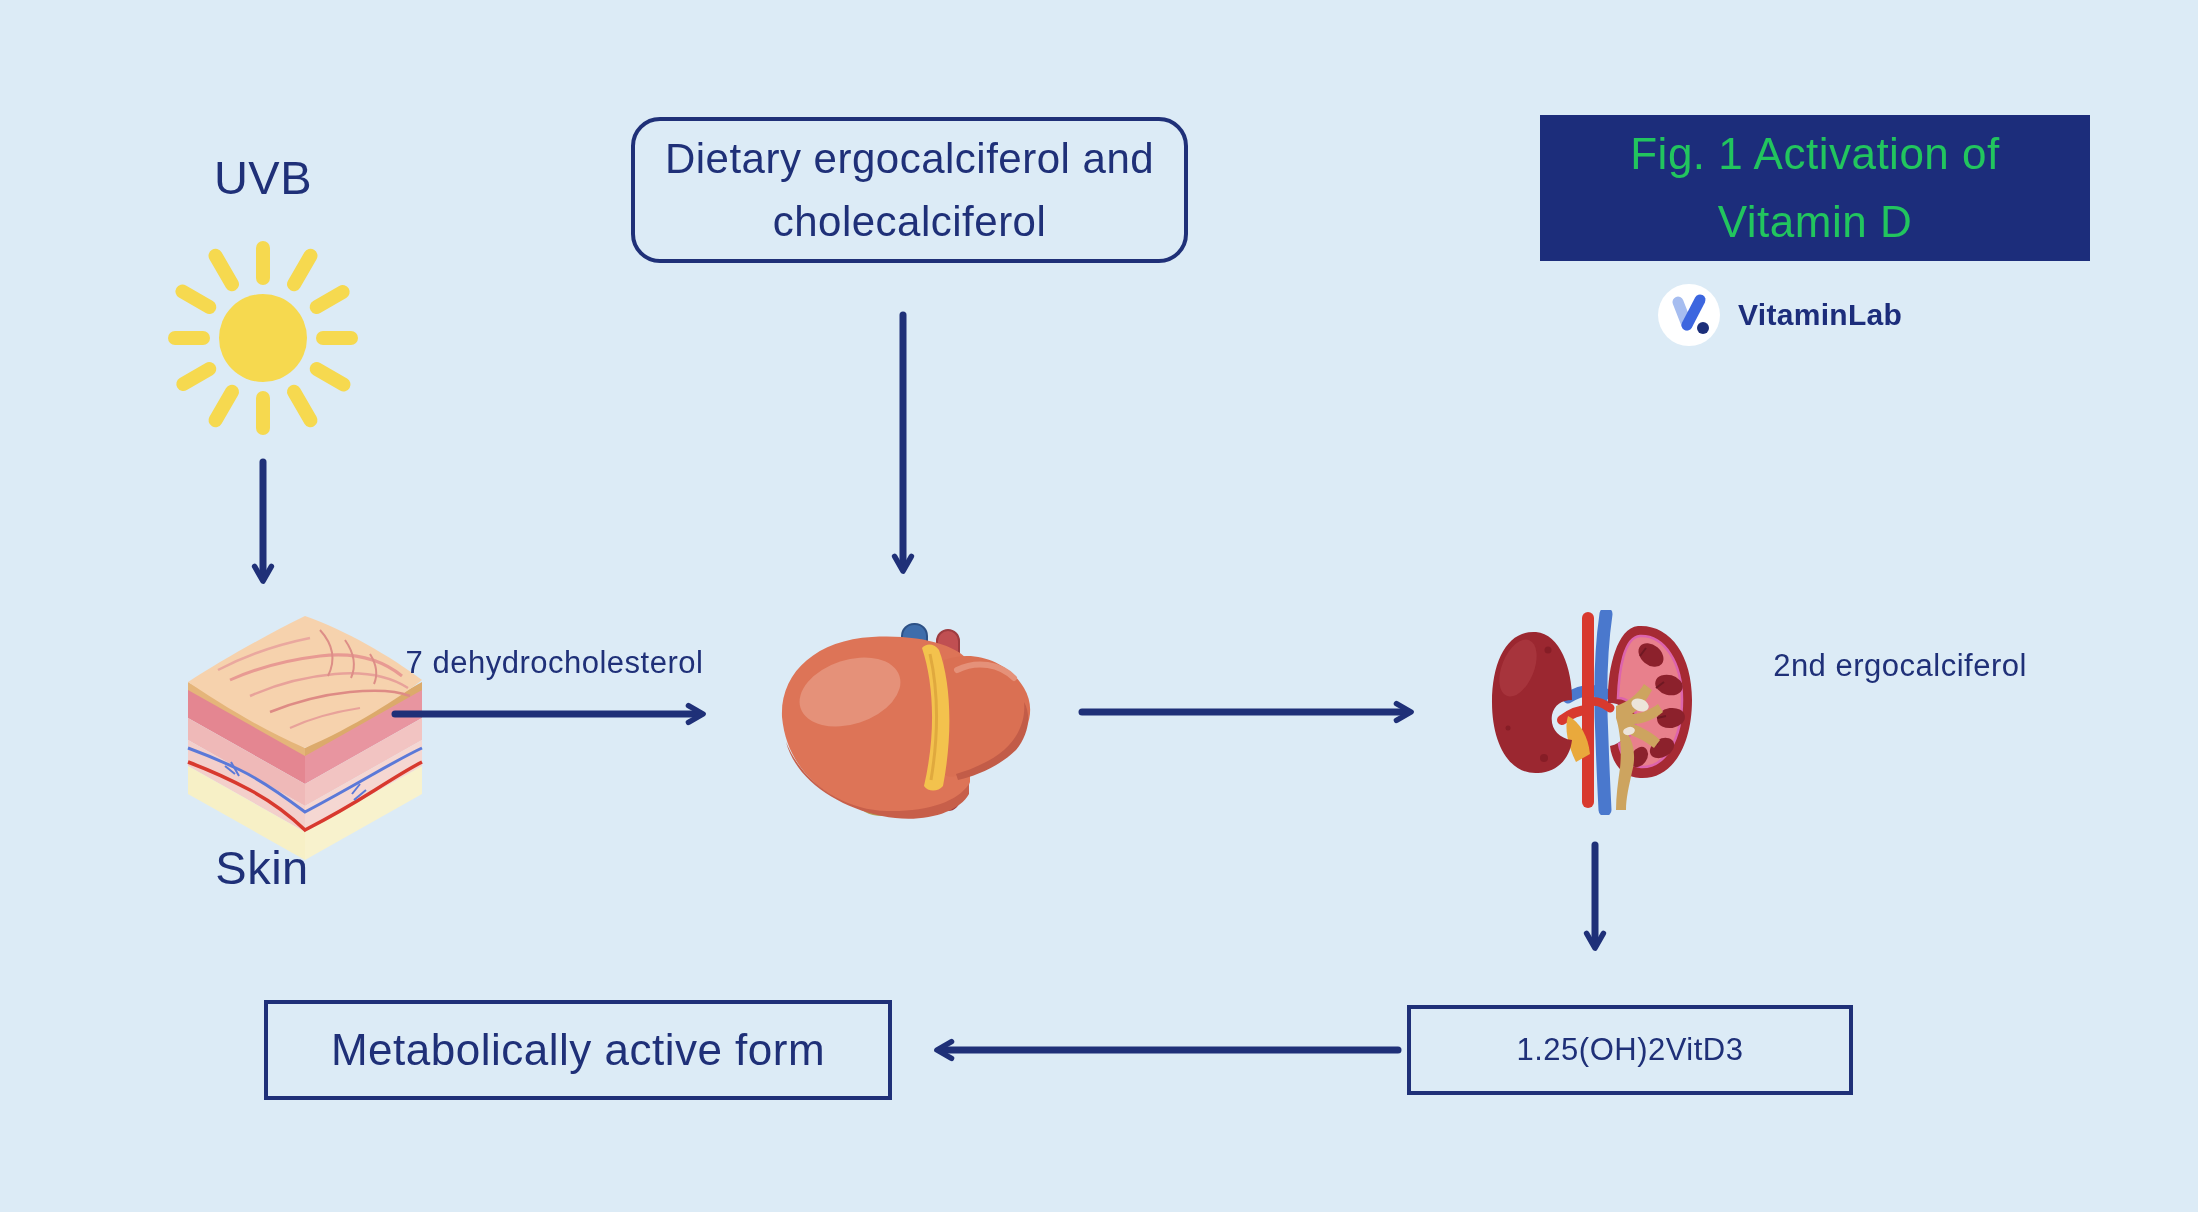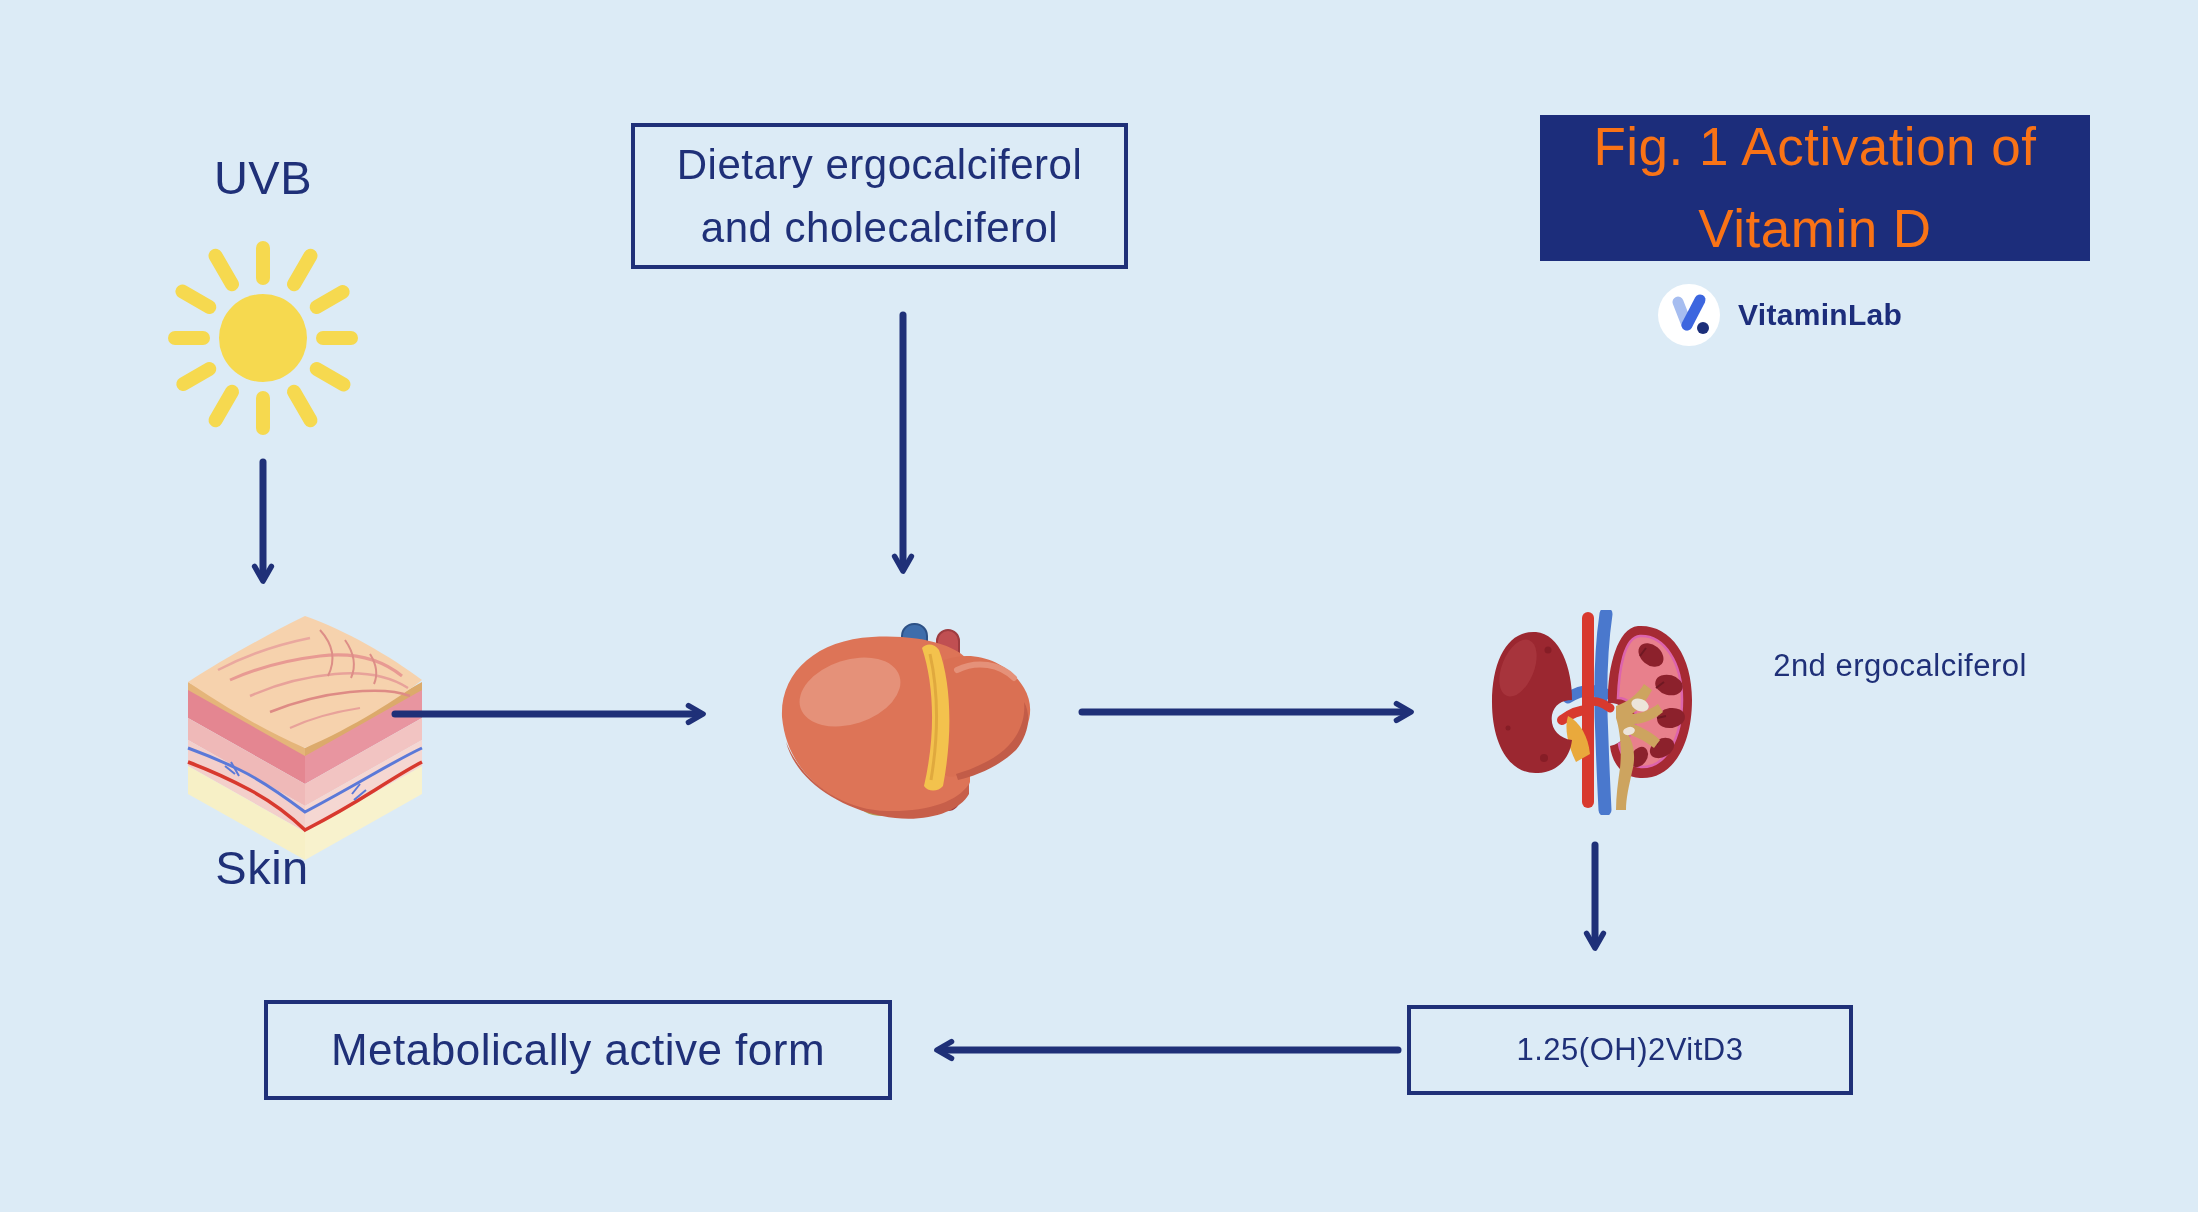--- a/index.html
+++ b/index.html
@@ -24,24 +24,24 @@
     display:flex;align-items:center;justify-content:center;
     text-align:center;
     font-size:42px;line-height:1.5;
     color:#1f3078;
     box-sizing:border-box;
     padding:0 22px;
     letter-spacing:.5px;
   }
   .title-box{
     background:#1c2d7b;
-    color:#f97316;
+    color:#22c55e;
     display:flex;align-items:center;justify-content:center;
     text-align:center;
-    font-size:53px;line-height:1.55;
+    font-size:44px;line-height:1.55;
     box-sizing:border-box;
     padding:0 25px;
     letter-spacing:.5px;
   }
   .logo-row{display:flex;align-items:center;gap:18px;}
   .logo-text{font-size:30px;font-weight:700;color:#1c2d7b;letter-spacing:.3px;}
   svg{display:block;}
   .arrows{position:absolute;left:0;top:0;pointer-events:none;}
 </style>
 </head>
@@ -94,22 +94,23 @@
     <path d="M60,80 Q100,62 150,56 T232,76" fill="none" stroke="#e89a93" stroke-width="3"></path>
     <path d="M80,96 Q120,78 165,74 T238,88" fill="none" stroke="#e8a29a" stroke-width="2.5"></path>
     <path d="M100,112 Q140,96 180,92 T240,96" fill="none" stroke="#de8b85" stroke-width="2.5"></path>
     <path d="M120,128 Q150,114 190,108" fill="none" stroke="#e8a29a" stroke-width="2"></path>
     <path d="M48,70 Q90,48 140,38" fill="none" stroke="#eaa89f" stroke-width="2.5"></path>
     <path d="M150,30 q20,22 8,46 M175,40 q14,20 6,38 M200,54 q10,16 4,30" fill="none" stroke="#dd8e87" stroke-width="2"></path>
   </svg>
 
   <div class="abs lbl lbl-big" style="left:162px;top:840px;width:200px;">Skin</div>
 
-
-  <div class="abs outline-box" style="left:631px;top:123px;width:497px;height:146px;">Dietary ergocalciferol and cholecalciferol</div>
+  <div class="abs lbl lbl-small" style="left:397px;top:645px;width:315px;">7 dehydrocholesterol</div>
+
+  <div class="abs outline-box" style="left:631px;top:117px;width:557px;height:146px;border-radius:29px;">Dietary ergocalciferol and cholecalciferol</div>
 
   <svg class="abs" style="left:772px;top:612px;" width="268" height="215" viewBox="0 0 268 215">
 
     <rect x="130" y="12" width="25" height="190" rx="12" fill="#3e6dab" stroke="#2d5186" stroke-width="2"></rect>
     <rect x="165" y="18" width="22" height="180" rx="11" fill="#c04f52" stroke="#9e3c40" stroke-width="2"></rect>
 
     <ellipse cx="110" cy="190" rx="24" ry="14" fill="#b2a455"></ellipse>
 
     <path d="M10,105 C8,60 45,28 100,25 C148,22 190,34 198,52
              L198,170 C190,196 150,210 112,203 C70,196 16,168 10,105 Z" fill="#dd7457"></path>

